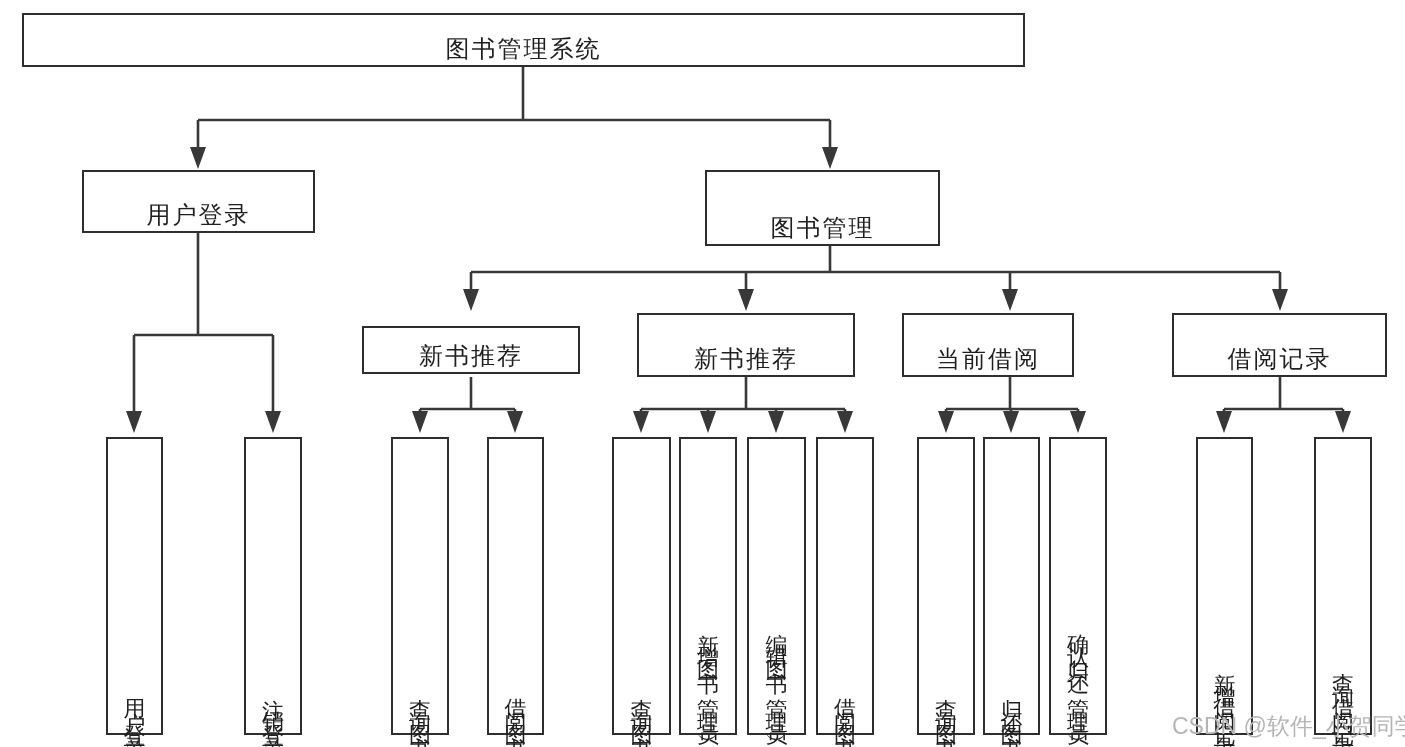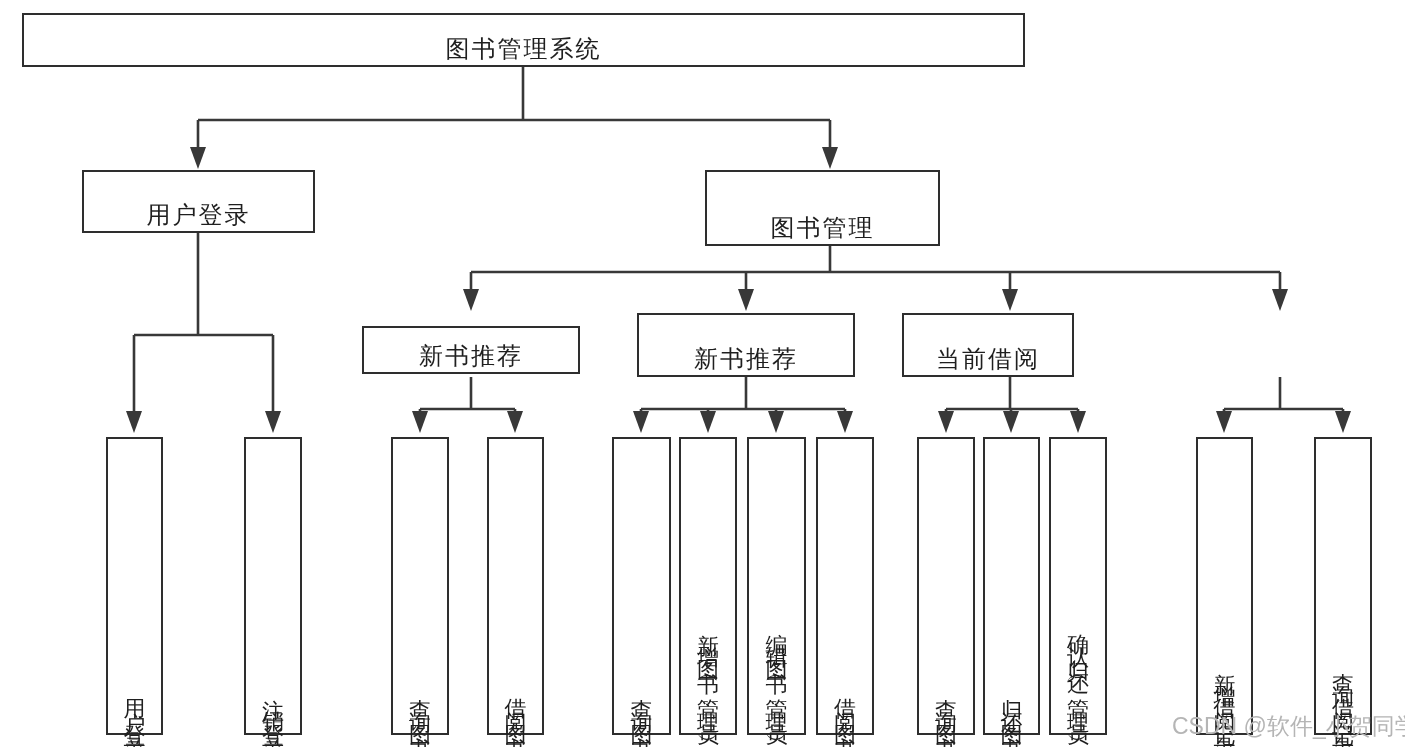--- a/index.html
+++ b/index.html
@@ -107,20 +107,23 @@
 
   <div class="box h" style="left:362px;top:326px;width:218px;height:48px">
     <span>新书推荐</span>
   </div>
   <div class="box h" style="left:637px;top:313px;width:218px;height:64px">
     <span>新书推荐</span>
   </div>
   <div class="box h" style="left:902px;top:313px;width:172px;height:64px">
     <span>当前借阅</span>
   </div>
+  <div class="box h" style="left:1172px;top:313px;width:215px;height:64px">
+    <span>借阅记录</span>
+  </div>
 
   <div class="box v" style="left:106px;top:437px;width:57px;height:298px">
     <span>用户登录</span>
   </div>
   <div class="box v" style="left:244px;top:437px;width:58px;height:298px">
     <span>注销登录</span>
   </div>
 
   <div class="box v" style="left:391px;top:437px;width:58px;height:298px">
     <span>查询图书</span>

